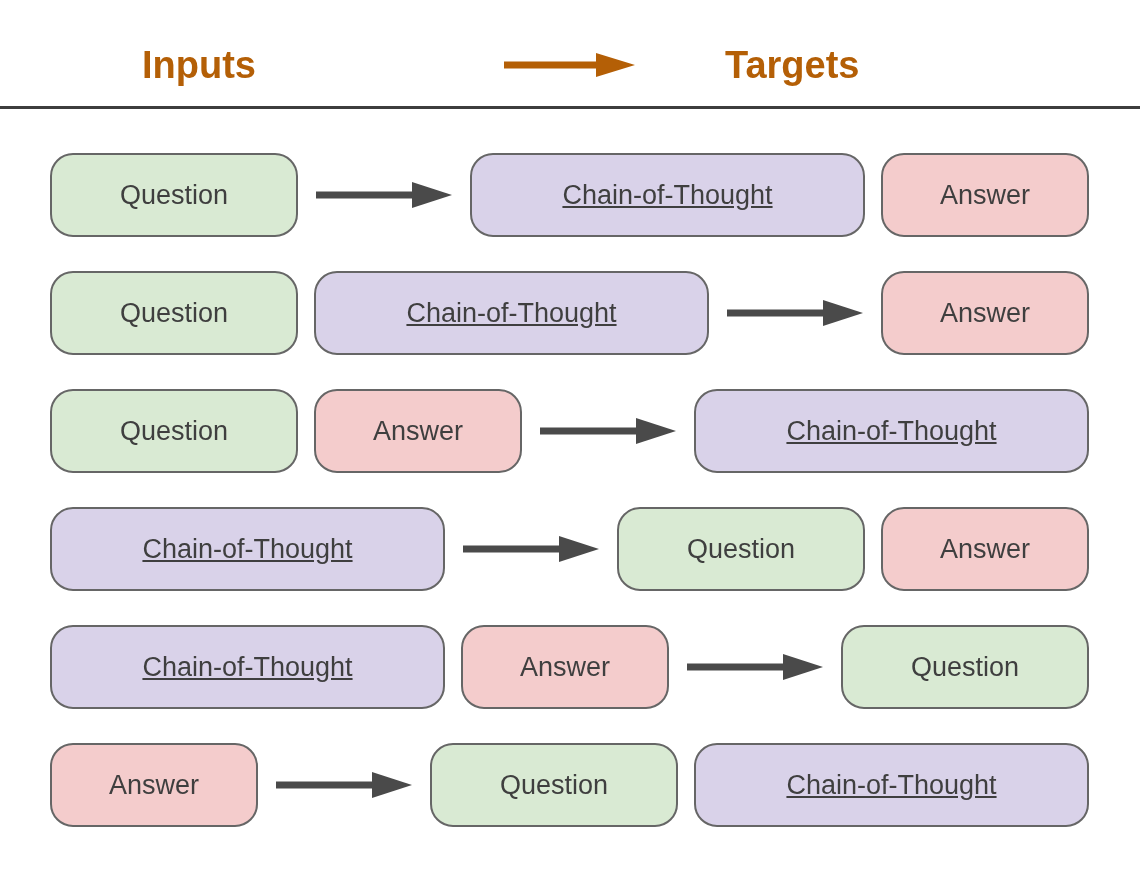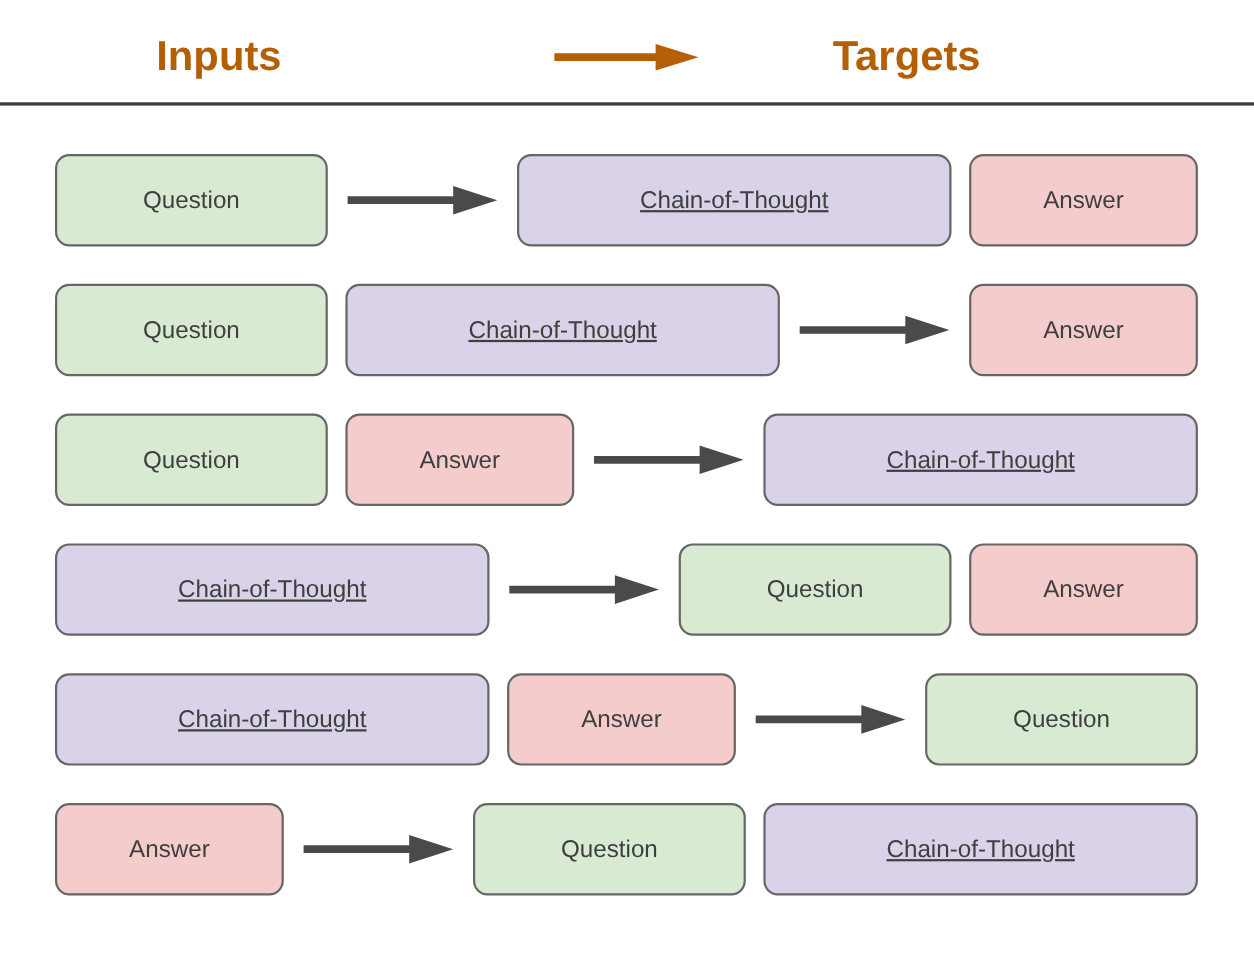--- a/index.html
+++ b/index.html
@@ -12,57 +12,57 @@
     position: relative;
     width: 1140px;
     height: 870px;
     background: #ffffff;
     overflow: hidden;
   }
   
   .header {
     display: flex;
     align-items: center;
-    padding-top: 27px;
+    padding-top: 40px;
     height: 50px;
   }
   .header-label {
     font-size: 38px;
     font-weight: bold;
     color: var(--accent, #b45f06);
     white-space: nowrap;
   }
   .inputs-label  { margin-left: 142px; }
   .header-arrow  { margin-left: 246px; color: var(--accent, #b45f06); display: flex; align-items: center; }
-  .targets-label { margin-left: 120px; }
+  .targets-label { margin-left: 88px; }
   .divider {
     margin-top: 16px;
     border: 0;
     border-top: 3px solid var(--divider, #3d3d3d);
     width: 100%;
   }
   
   .rows {
     padding: 34px 0 0 50px;
   }
   .row {
     display: flex;
     align-items: center;
     gap: 16px;
     height: 88px;
     margin-bottom: 30px;
   }
   .box {
     height: 84px;
     border: 2px solid var(--box-border, #666666);
-    border-radius: 13px;
+    border-radius: 23px;
     display: flex;
     align-items: center;
     justify-content: center;
-    font-size: 22px;
+    font-size: 27px;
     color: var(--text, #3f3f3f);
     box-sizing: border-box;
     white-space: nowrap;
   }
   .box.q   { background: var(--question-fill, #d9ead3); width: 248px; }
   .box.cot { background: var(--cot-fill, #d9d2e9);      width: 395px; text-decoration: underline; }
   .box.a   { background: var(--answer-fill, #f4cccc);   width: 208px; }
   .arrow {
     width: 140px;
     display: flex;

